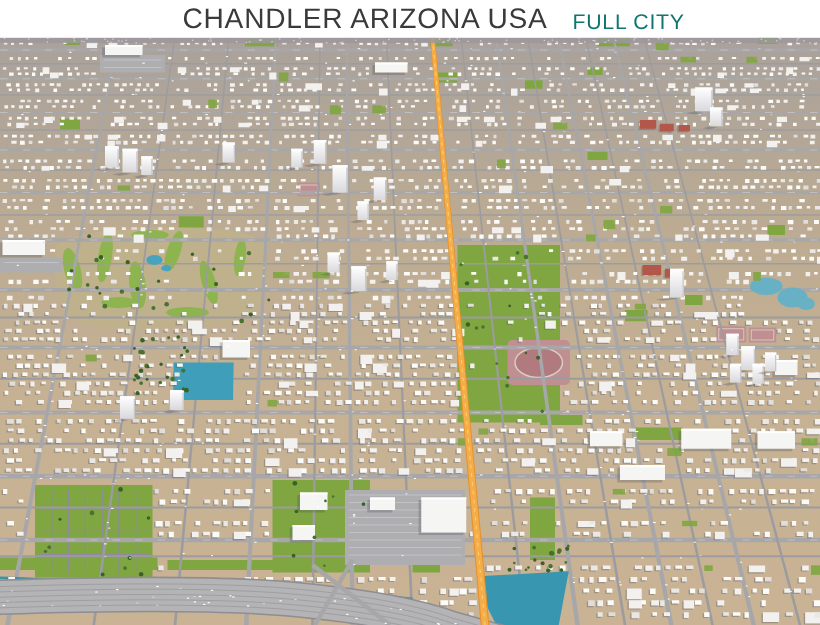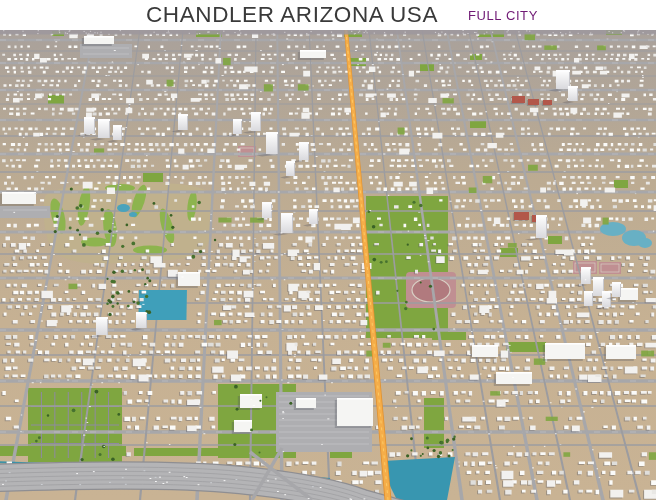--- a/index.html
+++ b/index.html
@@ -1,22 +1,22 @@
 <!DOCTYPE html>
 <html><head>
 <meta charset="utf-8">
 <style>
   html,body{margin:0;padding:0;background:#ffffff;width:656px;height:500px;overflow:hidden;
     font-family:"Liberation Sans", sans-serif;}
   .stage{position:relative;width:656px;height:500px;background:#fff;}
   header{position:absolute;left:0;top:0;width:656px;height:30px;background:#fff;z-index:5;}
   .title{position:absolute;left:146px;top:2px;margin:0;font-size:22.5px;font-weight:400;
     letter-spacing:0.6px;color:#3a3a3a;white-space:nowrap;}
-  .badge{position:absolute;left:468px;top:8px;font-size:13px;font-weight:400;
-    letter-spacing:0.6px;color:#701a75;white-space:nowrap;}
+  .badge{position:absolute;left:458px;top:8px;font-size:17px;font-weight:400;
+    letter-spacing:0.6px;color:#0f766e;white-space:nowrap;}
   #map{position:absolute;left:0;top:30px;width:656px;height:470px;}
   svg{display:block;}
 </style>
 </head>
 <body>
 
 <div class="stage">
   <header>
     <h1 class="title">CHANDLER ARIZONA USA</h1>
     <span class="badge">FULL CITY</span>

